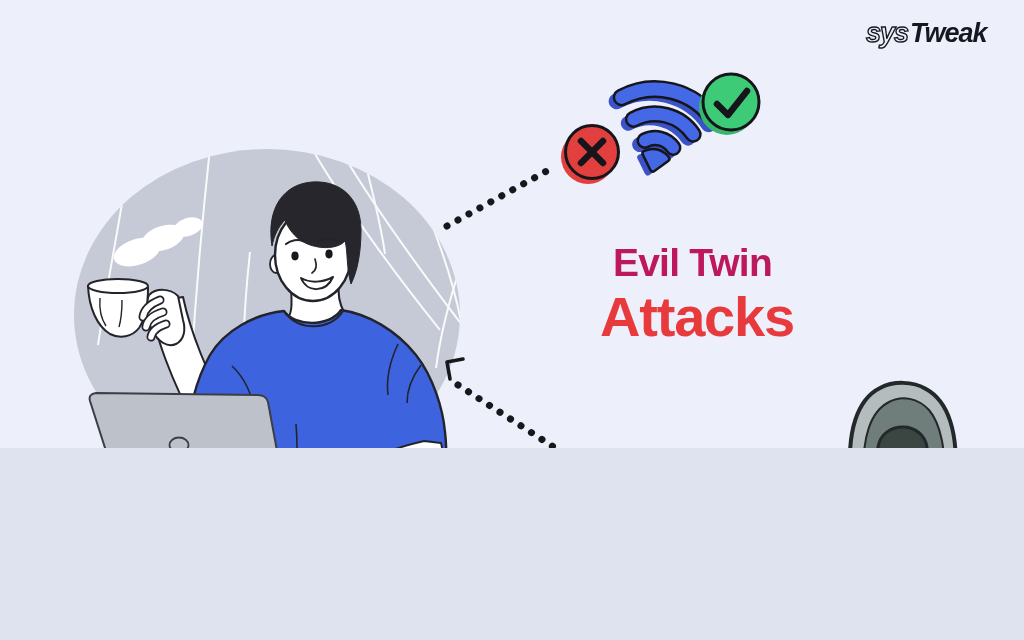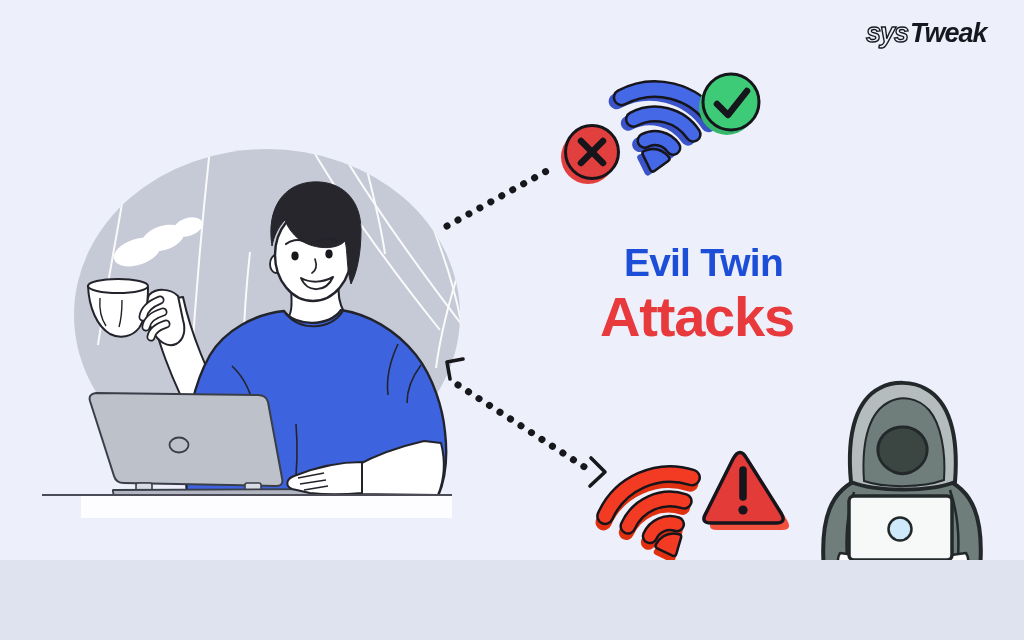--- a/index.html
+++ b/index.html
@@ -1,21 +1,21 @@
 <!DOCTYPE html>
 <html><head>
 <meta charset="utf-8">
 <style>
   html,body{margin:0;padding:0;background:#dfe3ef;}
-  .stage{position:relative;width:1024px;height:560px;background:#edf0fb;overflow:hidden;
+  .stage{position:relative;width:1024px;height:448px;background:#edf0fb;overflow:hidden;
          font-family:"Liberation Sans",sans-serif;}
   svg.scene{position:absolute;left:0;top:0;}
   .logo{position:absolute;left:864px;top:14px;width:152px;height:40px;}
   .title{position:absolute;left:600px;top:243px;line-height:1;}
-  .title .t1{font-size:39px;font-weight:700;letter-spacing:-0.8px;color:#1d4ed8;margin-left:13px;text-align:center;}
+  .title .t1{font-size:39px;font-weight:700;letter-spacing:-0.8px;color:#be185d;margin-left:13px;}
   .title .t2{font-size:56px;font-weight:700;letter-spacing:-1.2px;color:#e83a3d;margin-top:7px;}
 </style>
 </head>
 <body>
 
 <div class="stage">
 
   <svg class="scene" width="1024" height="640" viewBox="0 0 1024 640">
 
     <defs>

